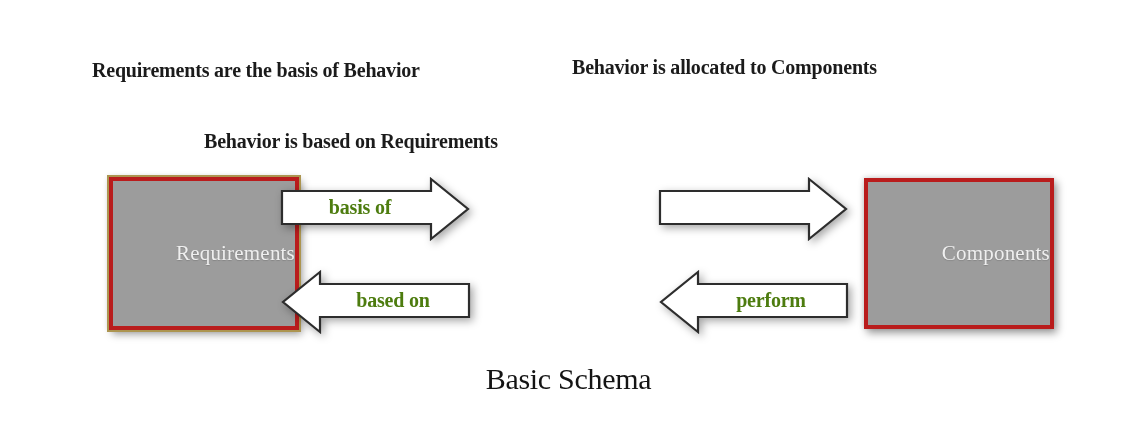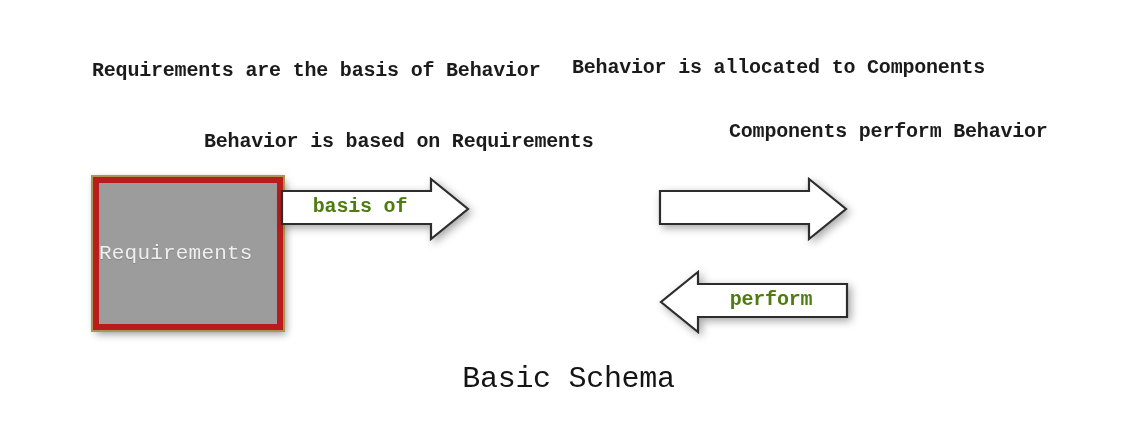--- a/index.html
+++ b/index.html
@@ -1,21 +1,21 @@
 <!DOCTYPE html>
 <html><head>
 <meta charset="utf-8">
 <style>
   html, body { margin: 0; padding: 0; background: #ffffff; }
   .canvas {
     position: relative;
     width: 1137px;
     height: 447px;
     background: #ffffff;
-    font-family: Liberation Mono, monospace;
+    font-family: Liberation Serif, serif;
     overflow: hidden;
   }
 
   
   .ann {
     position: absolute;
     color: #1b1b1b;
     font-size: 20px;
     font-weight: 600;
     letter-spacing: -0.2px;
@@ -24,25 +24,26 @@
   .ann-tl { left: 92px;  top: 59px;  }
   .ann-tr { left: 572px; top: 56px;  }
   .ann-ml { left: 204px; top: 130px; }
   .ann-mr { left: 729px; top: 120px; }
 
   
   .node {
     position: absolute;
     box-sizing: border-box;
     background: #9c9c9c;
-    border: 6px solid #b91c1c;
+    border: 4px solid #b91c1c;
     box-shadow: 3px 4px 8px rgba(0,0,0,0.40), -1px -1px 5px rgba(0,0,0,0.12);
     display: flex;
     align-items: center;
-    justify-content: flex-start;
+    justify-content: flex-end;
+    margin-left: 16px;
   }
   .node span {
     color: #efefef;
     font-size: 21px;
     font-weight: 400;
     letter-spacing: 0.2px;
     text-shadow: 0 1px 1px rgba(0,0,0,0.15);
   }
   .node-requirements {
     left: 93px;  top: 177px; width: 190px; height: 153px;
@@ -85,33 +86,41 @@
   }
 </style>
 </head>
 <body>
 
 <div class="canvas">
 
   <div class="ann ann-tl">Requirements are the basis of Behavior</div>
   <div class="ann ann-tr">Behavior is allocated to Components</div>
   <div class="ann ann-ml">Behavior is based on Requirements</div>
-  <div class="ann ann-mr">Components perform Behavior</div>
 
   <div class="node node-requirements">
     <span>Requirements</span>
+  </div>
+  <div class="node node-components">
+    <span>Components</span>
   </div>
 
   <div class="arrow dir-right arrow-basis">
     <svg viewBox="0 0 189 64">
       <polygon points="1,14 150,14 150,2 187,32 150,62 150,47 1,47"></polygon>
     </svg>
     <div class="lbl">basis of</div>
   </div>
 
+  <div class="arrow dir-left arrow-basedon">
+    <svg viewBox="0 0 189 64">
+      <polygon points="188,14 39,14 39,2 2,32 39,62 39,47 188,47"></polygon>
+    </svg>
+    <div class="lbl">based on</div>
+  </div>
 
   <div class="arrow dir-right arrow-allocated">
     <svg viewBox="0 0 189 64">
       <polygon points="1,14 150,14 150,2 187,32 150,62 150,47 1,47"></polygon>
     </svg>
   </div>
 
   <div class="arrow dir-left arrow-perform">
     <svg viewBox="0 0 189 64">
       <polygon points="188,14 39,14 39,2 2,32 39,62 39,47 188,47"></polygon>

